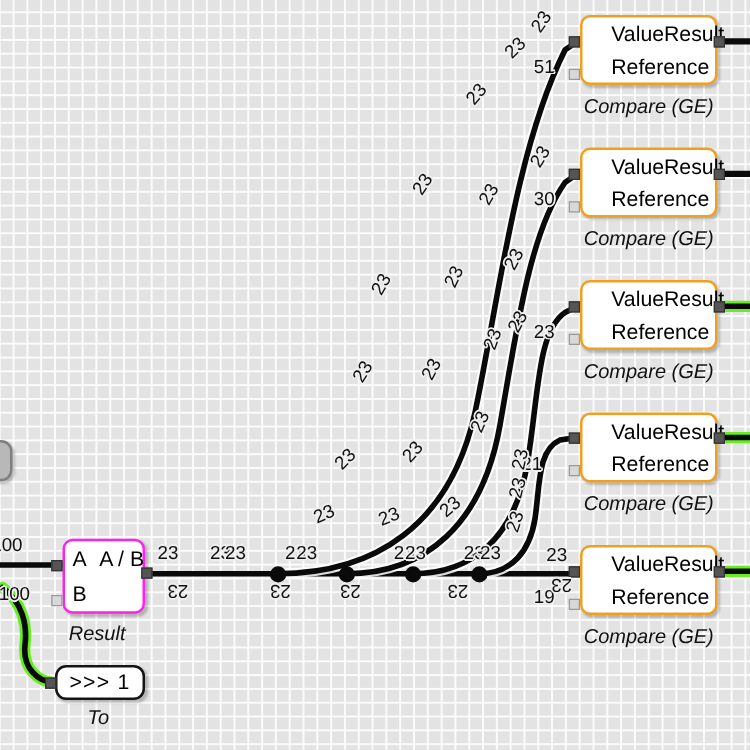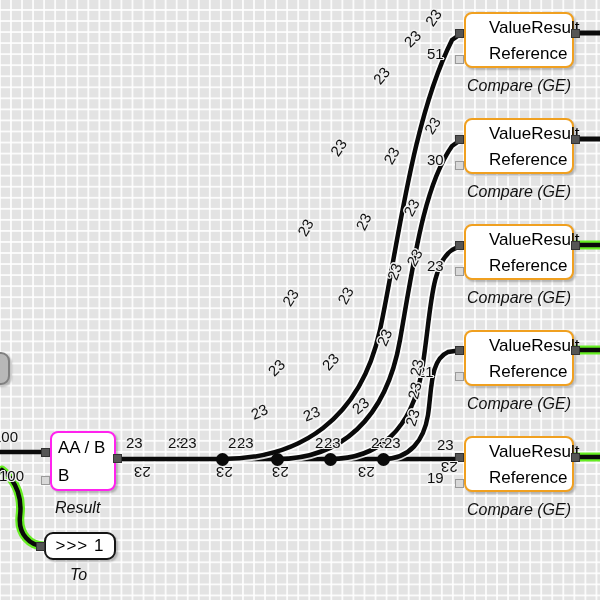--- a/index.html
+++ b/index.html
@@ -49,21 +49,21 @@
   }
   .divide-node{
     position:absolute;background:#fff;
     border:2.5px solid #ff22ee;border-radius:8px;
     box-sizing:border-box;box-shadow:2px 2px 2px rgba(0,0,0,0.22);
   }
   .divide-row{
     display:flex;align-items:center;font-size:17px;color:#000;
     height:50%;padding-left:6px;line-height:1;white-space:nowrap;
   }
-  .divide-row .op{text-align:right;}
+  .divide-row .op{margin-left:10px;text-align:right;}
   .to-node{
     position:absolute;background:#fff;
     border:2.5px solid #141414;border-radius:9px;
     box-sizing:border-box;box-shadow:2px 2px 2px rgba(0,0,0,0.22);
     display:flex;align-items:center;justify-content:center;
     font-size:17px;color:#000;letter-spacing:1px;
   }
   .edge-node{
     position:absolute;background:#b8b8b8;
     border:2.5px solid #808080;border-radius:9px;

